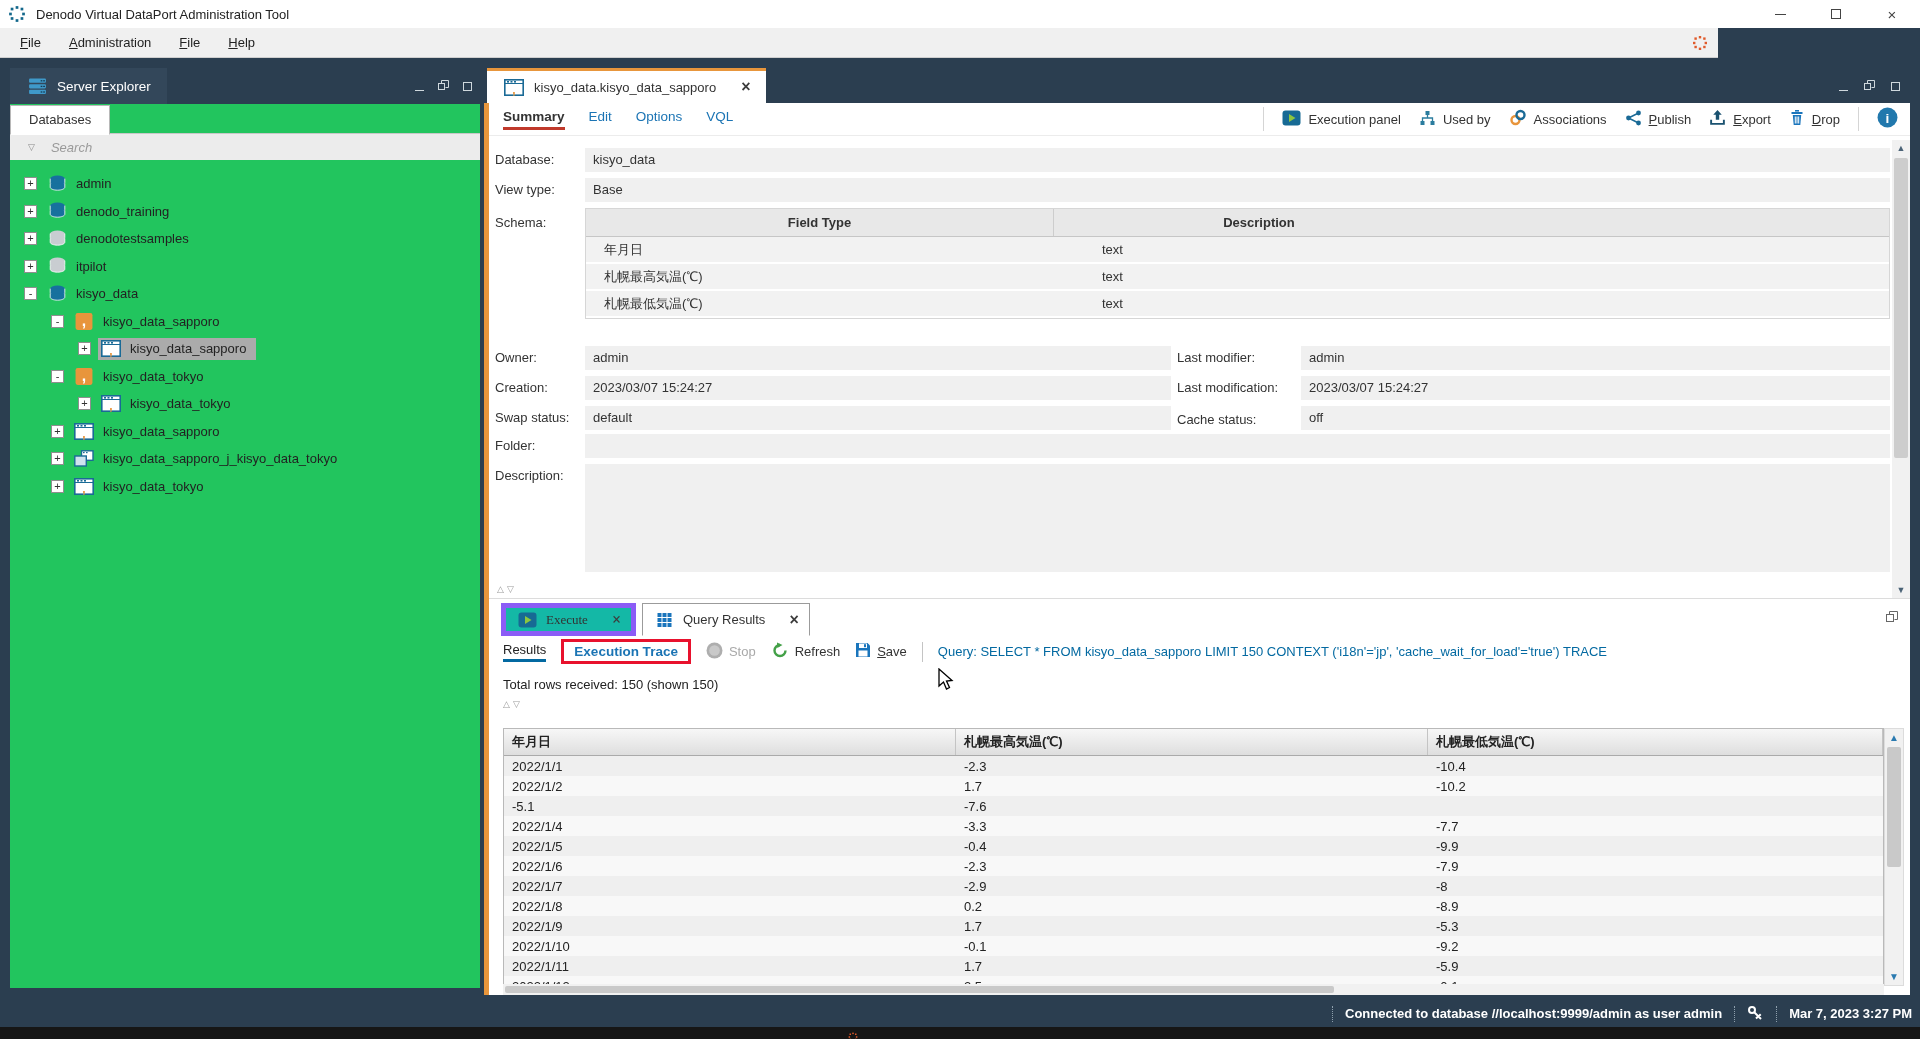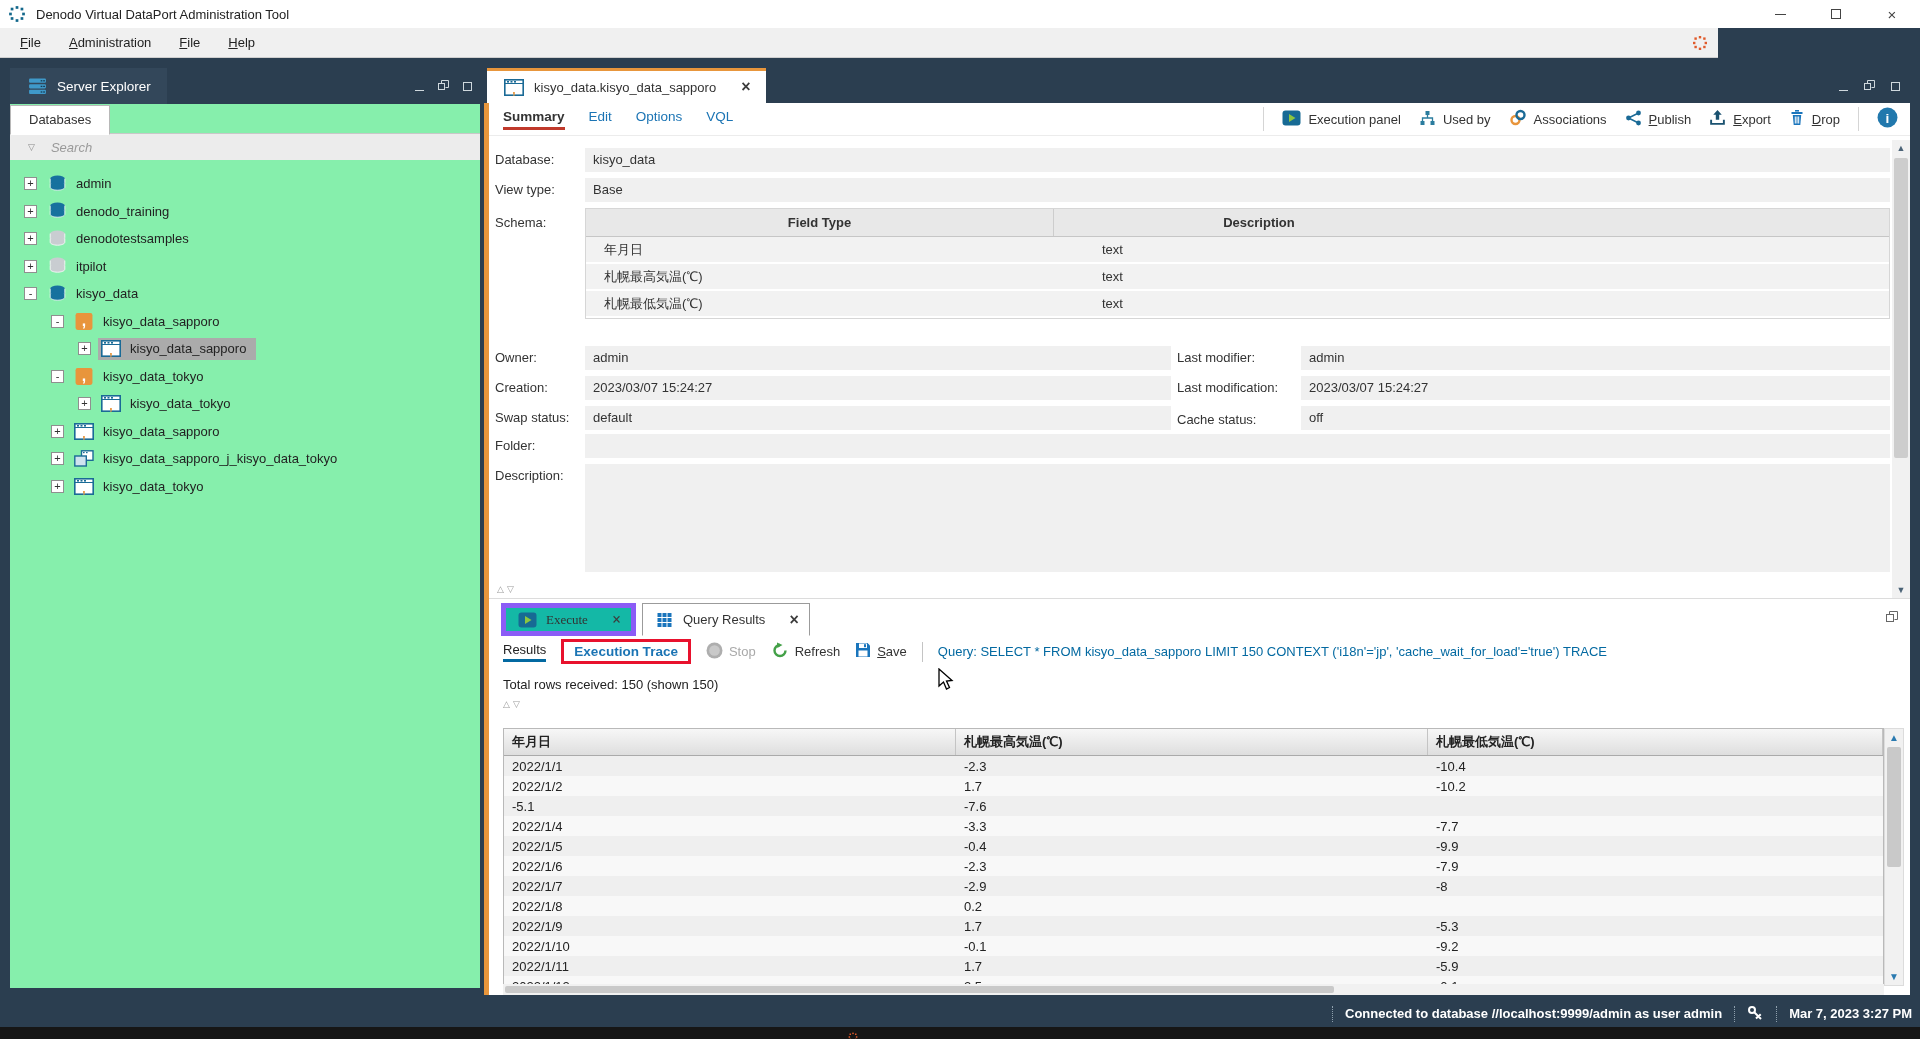--- a/index.html
+++ b/index.html
@@ -21,21 +21,21 @@
   .menu-item { display:inline-block; font-size:13px; color:#222; padding:0 14px; }
   .menu-item:first-child { margin-left:6px; }
   .menu-item::first-letter, .fl::first-letter { text-decoration:underline; }
   #menubar .menu-logo { margin-left:auto; margin-right:10px; width:16px; height:16px; }
 
   
   #server-explorer { position:absolute; left:10px; top:68px; width:470px; height:920px; }
   .se-header { height:36px; display:flex; align-items:center; }
   .se-tab { display:inline-flex; align-items:center; gap:9px; padding:0 16px; height:36px; color:#fff; font-size:13.5px; background:#33475a; }
   .se-controls { margin-left:auto; display:flex; gap:14px; align-items:center; margin-right:8px; color:#cfd8dd; }
-  .se-body { position:absolute; left:0; top:36px; right:0; bottom:0; background:#86efac; }
+  .se-body { position:absolute; left:0; top:36px; right:0; bottom:0; background:#22c55e; }
   .se-tabstrip { height:30px; border-bottom:1px solid #c8c8c8; }
   .se-dbtab { display:inline-block; border:1px solid #b8b8b8; border-bottom:1px solid #fff; background:#fff; padding:0 18px; line-height:28px; height:30px; font-size:13px; color:#333; margin-left:0; position:relative; top:1px; }
   .se-search { height:26px; background:#ececec; display:flex; align-items:center; }
   .se-search .filter { color:#8a8a8a; font-size:9px; margin-left:18px; }
   .se-search .ph { color:#9a9a9a; font-size:13px; font-style:italic; margin-left:16px; }
   #tree { padding-top:10px; }
   .tree-row { height:27.5px; display:flex; align-items:center; font-size:13px; color:#222; }
   .expander { width:13px; height:13px; border:1px solid #8f8f8f; background:#fff; font-size:11px; line-height:11px; text-align:center; color:#333; margin-right:7px; flex:none; }
   .node-content { display:flex; align-items:center; gap:8px; padding:2px 10px 2px 2px; }
   .node-content.sel { background:#ababab; }
@@ -652,20 +652,21 @@
               <div>-7.9</div>
             </div>
             <div class="res-row">
               <div>2022/1/7</div>
               <div>-2.9</div>
               <div>-8</div>
             </div>
             <div class="res-row">
               <div>2022/1/8</div>
               <div>0.2</div>
+              <div>-8.9</div>
             </div>
             <div class="res-row">
               <div>2022/1/9</div>
               <div>1.7</div>
               <div>-5.3</div>
             </div>
             <div class="res-row">
               <div>2022/1/10</div>
               <div>-0.1</div>
               <div>-9.2</div>

